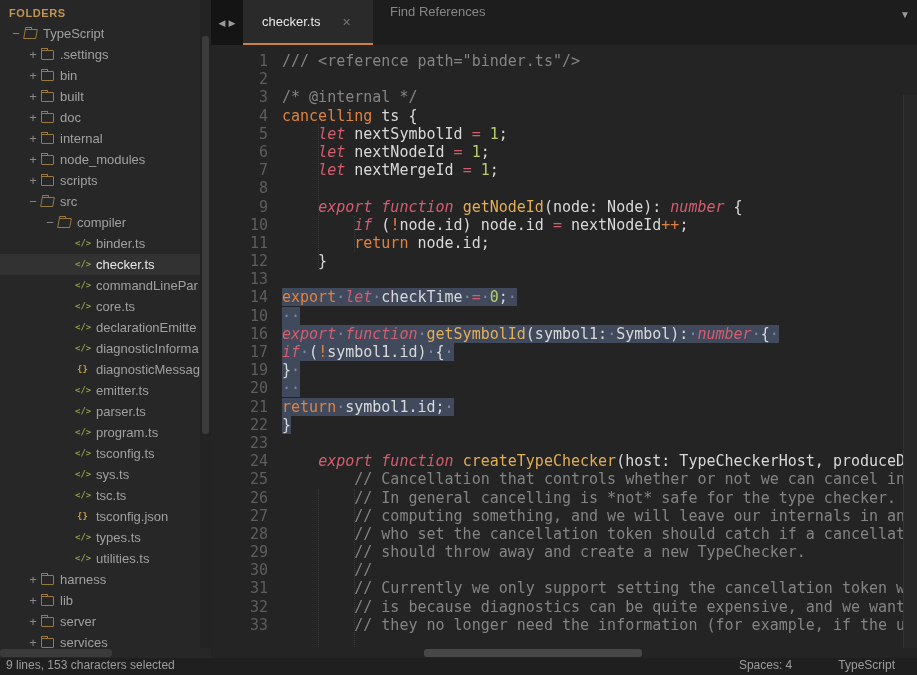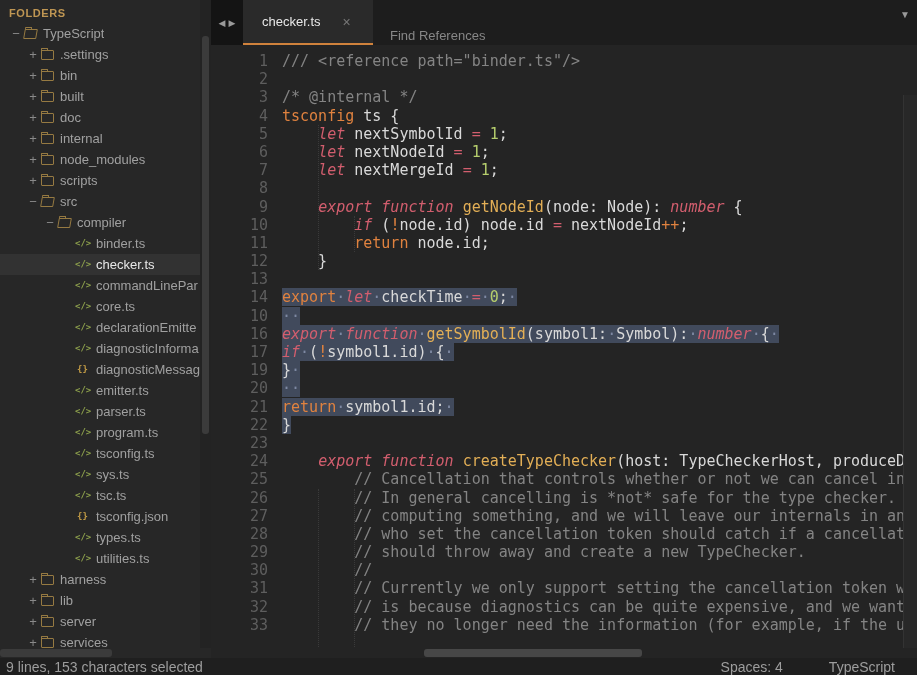--- a/index.html
+++ b/index.html
@@ -59,22 +59,22 @@
     color:#9a9a9a; font-size:9px;
   }
   .tab-active {
     position:absolute; left:32px; top:0; width:130px; height:45px;
     background:#2a2a2a; border-bottom:2px solid #d0823c;
     display:flex; align-items:center; padding-left:19px;
   }
   .tab-active .tab-label { color:#e8e8e8; font-size:13px; }
   .tab-close { margin-left:22px; color:#777; font-size:14px; cursor:default; }
   .tab-inactive {
-    position:absolute; left:162px; top:13px; width:150px; height:45px;
-    display:flex; align-items:center; padding-left:17px;
+    position:absolute; left:162px; top:4px; width:150px; height:45px;
+    display:flex; align-items:flex-start; padding-left:17px;
   }
   .tab-inactive .tab-label { color:#878787; font-size:13px; }
   .tab-overflow { position:absolute; right:7px; top:9px; color:#9a9a9a; font-size:10px; }
 
   
   .editor {
     position:absolute; left:0; top:45px; right:0; height:603px;
     background:#242424; overflow:hidden;
     font-family:"DejaVu Sans Mono", monospace; font-size:15px;
   }
@@ -103,22 +103,22 @@
 
   
   .hscroll-side { position:absolute; left:0; top:648px; width:211px; height:10px; background:#272727; }
   .hscroll-side-thumb { position:absolute; left:0; top:1px; width:112px; height:8px; background:#3b3b3b; border-radius:3px; }
   .hscroll-editor { position:absolute; left:211px; top:648px; right:0; height:10px; background:#242424; }
   .hscroll-editor-thumb { position:absolute; left:2px; top:1px; width:218px; height:8px; background:#474747; border-radius:3px; }
 
   
   .statusbar {
     position:absolute; left:0; top:658px; width:917px; height:17px;
-    background:#1f1f1f; display:flex; align-items:center;
-    font-size:14px; color:#9d9d9d;
+    background:#1f1f1f; display:flex; align-items:flex-start;
+    font-size:12px; color:#9d9d9d;
   }
   .status-left { padding-left:6px; flex:1 1 auto; }
   .status-right { display:flex; gap:46px; padding-right:22px; }
 </style>
 </head>
 <body>
 
 <div class="app">
 
   <div class="sidebar">
@@ -299,21 +299,21 @@
 
     <div class="editor">
       <div class="guide" style="left:107px; top:79.8px;  height:145.6px;"></div>
       <div class="guide" style="left:143px; top:170.8px; height:36.4px;"></div>
       <div class="guide" style="left:107px; top:443.8px; height:160px;"></div>
       <div class="guide" style="left:143px; top:443.8px; height:160px;"></div>
       <div class="code-lines">
           <div class="line"><span class="num">1</span><span class="code"><span class="tk-c">/// &lt;reference path="binder.ts"/&gt;</span></span></div>
           <div class="line"><span class="num">2</span><span class="code"></span></div>
           <div class="line"><span class="num">3</span><span class="code"><span class="tk-c">/* @internal */</span></span></div>
-          <div class="line"><span class="num">4</span><span class="code"><span class="tk-o">tsconfig</span><span class="tk-w"> ts {</span></span></div>
+          <div class="line"><span class="num">4</span><span class="code"><span class="tk-o">cancelling</span><span class="tk-w"> ts {</span></span></div>
           <div class="line"><span class="num">5</span><span class="code"><span class="tk-w">    </span><span class="tk-p">let</span><span class="tk-w"> nextSymbolId </span><span class="tk-p">=</span><span class="tk-w"> </span><span class="tk-g">1</span><span class="tk-w">;</span></span></div>
           <div class="line"><span class="num">6</span><span class="code"><span class="tk-w">    </span><span class="tk-p">let</span><span class="tk-w"> nextNodeId </span><span class="tk-p">=</span><span class="tk-w"> </span><span class="tk-g">1</span><span class="tk-w">;</span></span></div>
           <div class="line"><span class="num">7</span><span class="code"><span class="tk-w">    </span><span class="tk-p">let</span><span class="tk-w"> nextMergeId </span><span class="tk-p">=</span><span class="tk-w"> </span><span class="tk-g">1</span><span class="tk-w">;</span></span></div>
           <div class="line"><span class="num">8</span><span class="code"></span></div>
           <div class="line"><span class="num">9</span><span class="code"><span class="tk-w">    </span><span class="tk-p">export</span><span class="tk-w"> </span><span class="tk-p">function</span><span class="tk-w"> </span><span class="tk-y">getNodeId</span><span class="tk-w">(node: Node): </span><span class="tk-p">number</span><span class="tk-w"> {</span></span></div>
           <div class="line"><span class="num">10</span><span class="code"><span class="tk-w">        </span><span class="tk-p">if</span><span class="tk-w"> (</span><span class="tk-o">!</span><span class="tk-w">node.id) node.id </span><span class="tk-p">=</span><span class="tk-w"> nextNodeId</span><span class="tk-o">++</span><span class="tk-w">;</span></span></div>
           <div class="line"><span class="num">11</span><span class="code"><span class="tk-w">        </span><span class="tk-o">return</span><span class="tk-w"> node.id;</span></span></div>
           <div class="line"><span class="num">12</span><span class="code"><span class="tk-w">    }</span></span></div>
           <div class="line"><span class="num">13</span><span class="code"></span></div>
           <div class="line"><span class="num">14</span><span class="code"><span class="sel"><span class="tk-o">export</span><span class="tk-s">·</span><span class="tk-p">let</span><span class="tk-s">·</span><span class="tk-w">checkTime</span><span class="tk-s">·</span><span class="tk-p">=</span><span class="tk-s">·</span><span class="tk-g">0</span><span class="tk-w">;</span><span class="tk-s">·</span></span></span></div>

